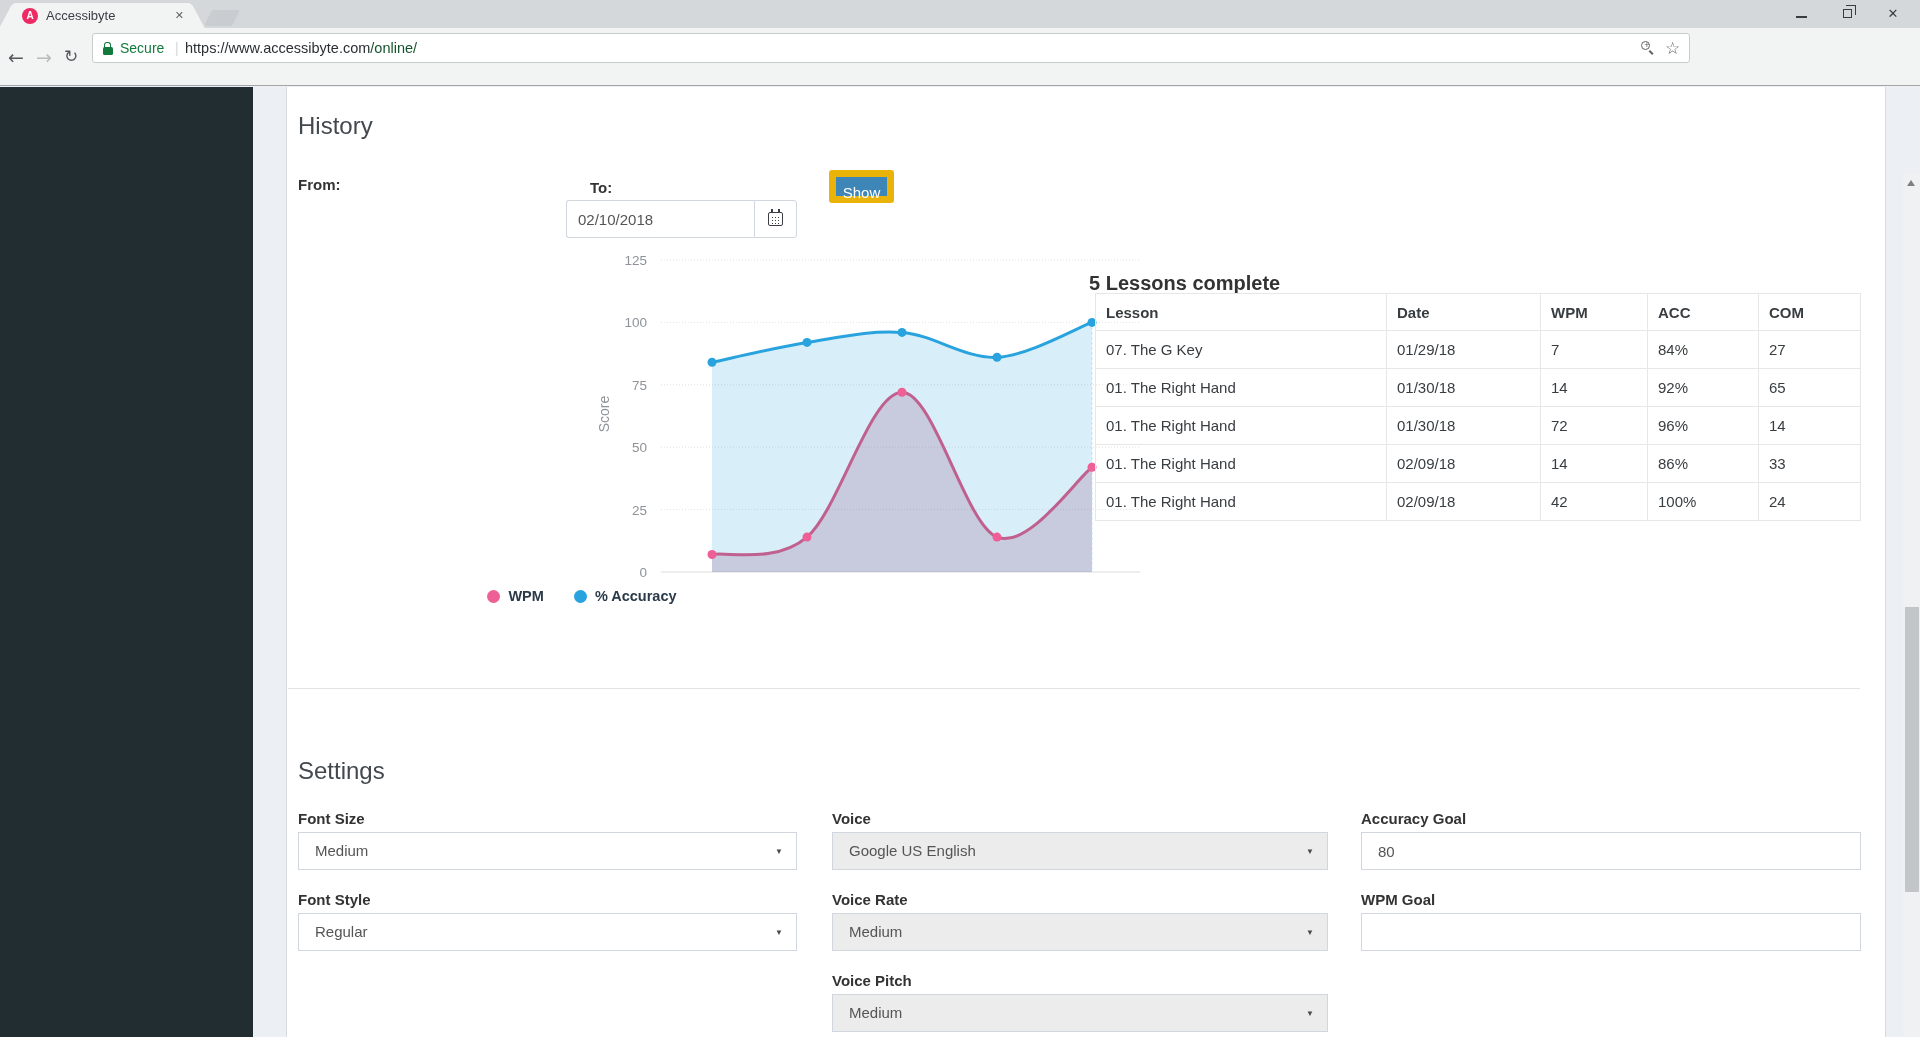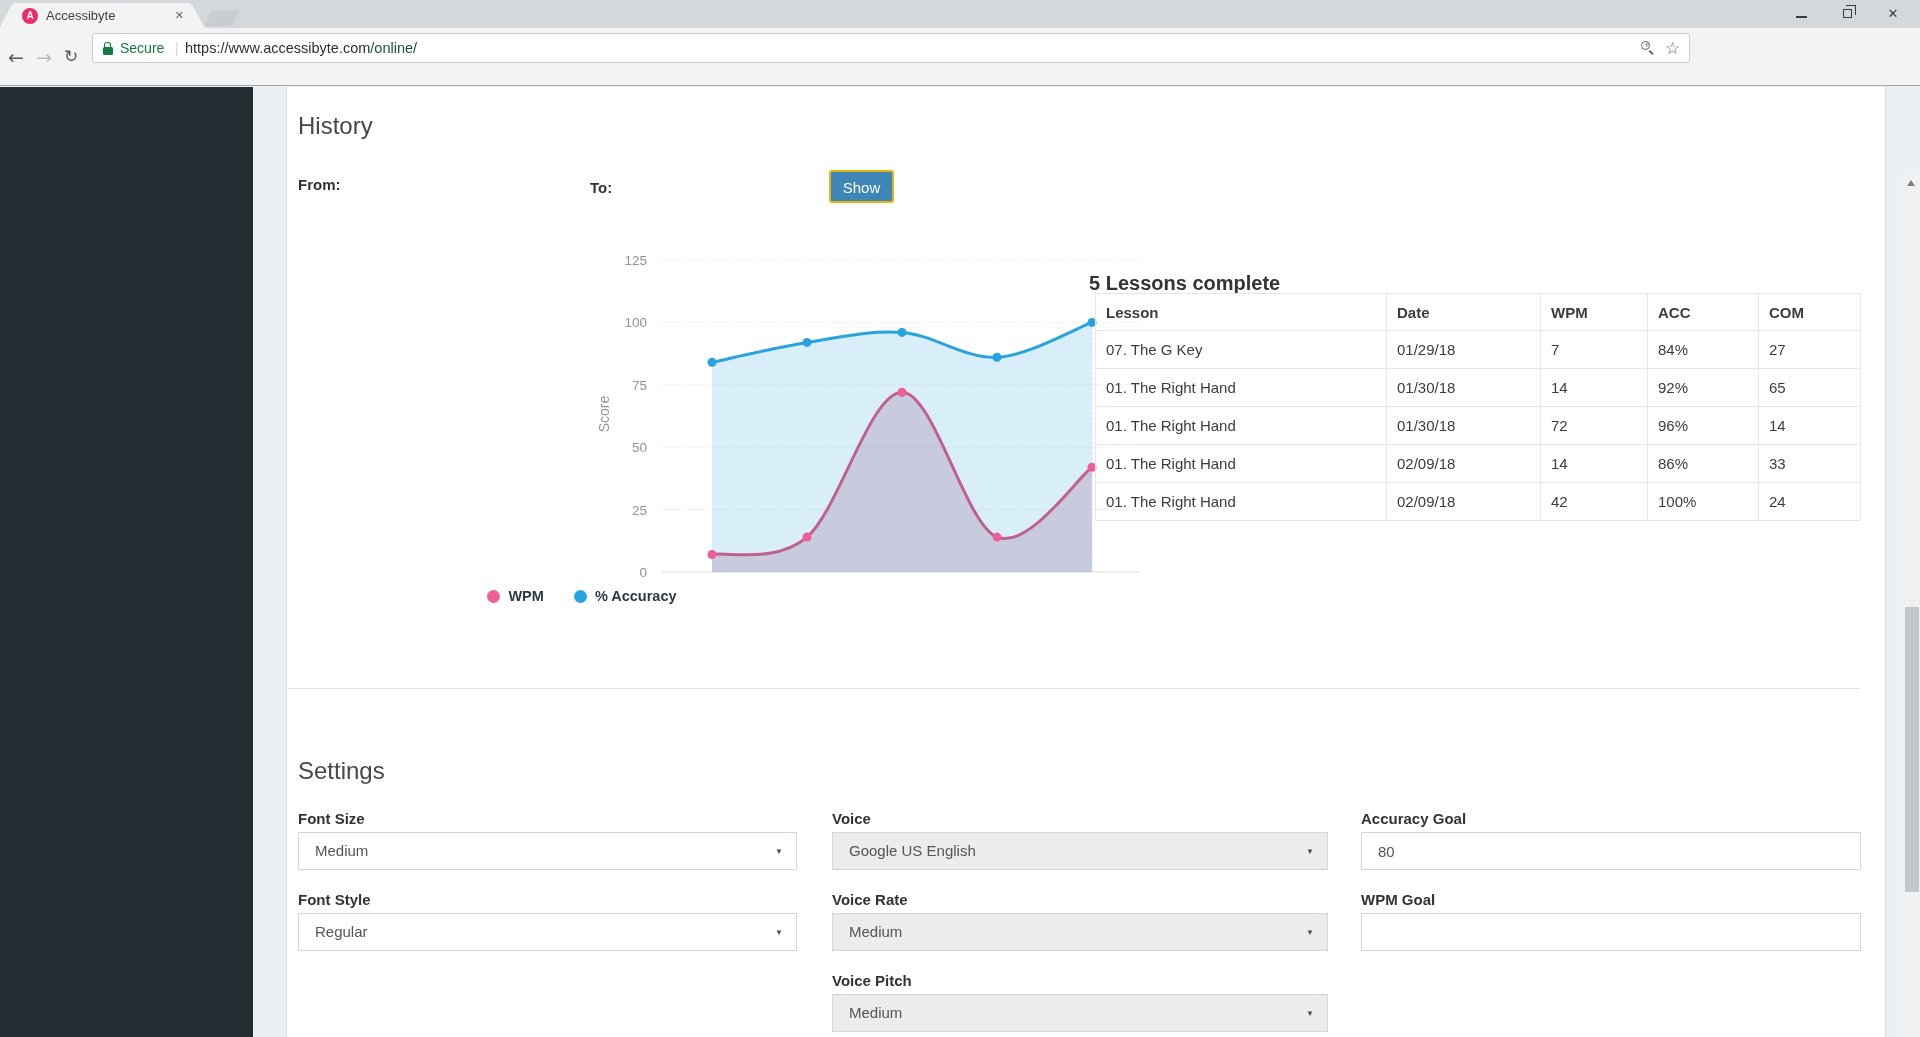--- a/index.html
+++ b/index.html
@@ -48,21 +48,21 @@
 
   .dategroup { position:absolute; display:flex; }
   .dategroup input { width:188px; height:38px; border:1px solid #d2d6de; border-right:none; border-radius:3px 0 0 3px;
                      padding-left:11px; font-size:15px; color:#555; font-family:inherit; outline:none; }
   .date-addon { width:43px; height:38px; border:1px solid #d2d6de; border-radius:0 3px 3px 0; display:flex; align-items:center; justify-content:center; background:#fff; }
   .cal { position:relative; width:15px; height:14px; border:1.6px solid #3b3f44; border-radius:2px; }
   .cal::before { content:''; position:absolute; left:2px; top:-4.5px; width:2px; height:3px; background:#3b3f44; box-shadow:7px 0 #3b3f44; }
   .cal::after { content:''; position:absolute; left:1.5px; right:1.5px; top:3px; bottom:1.5px;
                 background-image:radial-gradient(#3b3f44 36%, transparent 40%); background-size:3px 3px; }
 
-  .show-btn { position:absolute; left:828px; top:83px; width:65px; height:33px; background:#3e86b8; border:2px solid #eab308;
+  .show-btn { position:absolute; left:828px; top:83px; width:65px; height:33px; background:#3e86b8; border:7px solid #eab308;
               border-radius:3px; color:#fff; font-size:15px; text-align:center; line-height:31px; cursor:pointer; }
 
   #chart-svg { position:absolute; left:296px; top:161px; }
   .legend { position:absolute; left:296px; top:501px; width:570px; display:flex; justify-content:center; gap:30px; }
   .legend-item { display:flex; align-items:center; gap:8px; }
   .legend-dot { width:13px; height:13px; border-radius:50%; }
   .legend-label { font-size:14.5px; font-weight:bold; color:#2b3a49; }
 
   .lessons-title { position:absolute; left:1104px; top:185px; font-size:20px; font-weight:bold; color:#333; }
   #lessons-table { position:absolute; left:1094px; top:206px; width:765px; border-collapse:collapse; table-layout:fixed; }
@@ -122,20 +122,26 @@
 <div class="viewport">
   <div class="sidebar"></div>
 
   <div class="card">
 
     <div class="h-section" style="left:11px; top:25px;">History</div>
 
     <div class="field-label" style="left:11px; top:89px;">From:</div>
 
     <div class="field-label" style="left:279px; top:92px;margin-left:24px;">To:</div>
+    <div class="dategroup" style="left:279px; top:113px;">
+      <input value="02/10/2018" style="">
+      <div class="date-addon">
+          <span class="cal"></span>
+        </div>
+    </div>
 
     <div class="show-btn" style="left:542px;">Show</div>
 
     <svg id="chart-svg" width="570" height="340">
         <line x1="78" y1="324" x2="557" y2="324" stroke="#dcdcdc" stroke-width="1" stroke-dasharray="none"></line>
         <text x="64" y="329" text-anchor="end" fill="#8d9399" font-size="13.5">0</text>
         <line x1="78" y1="261.6" x2="557" y2="261.6" stroke="#e2e2e2" stroke-width="1" stroke-dasharray="1,2"></line>
         <text x="64" y="266.6" text-anchor="end" fill="#8d9399" font-size="13.5">25</text>
         <line x1="78" y1="199.2" x2="557" y2="199.2" stroke="#e2e2e2" stroke-width="1" stroke-dasharray="1,2"></line>
         <text x="64" y="204.2" text-anchor="end" fill="#8d9399" font-size="13.5">50</text>

